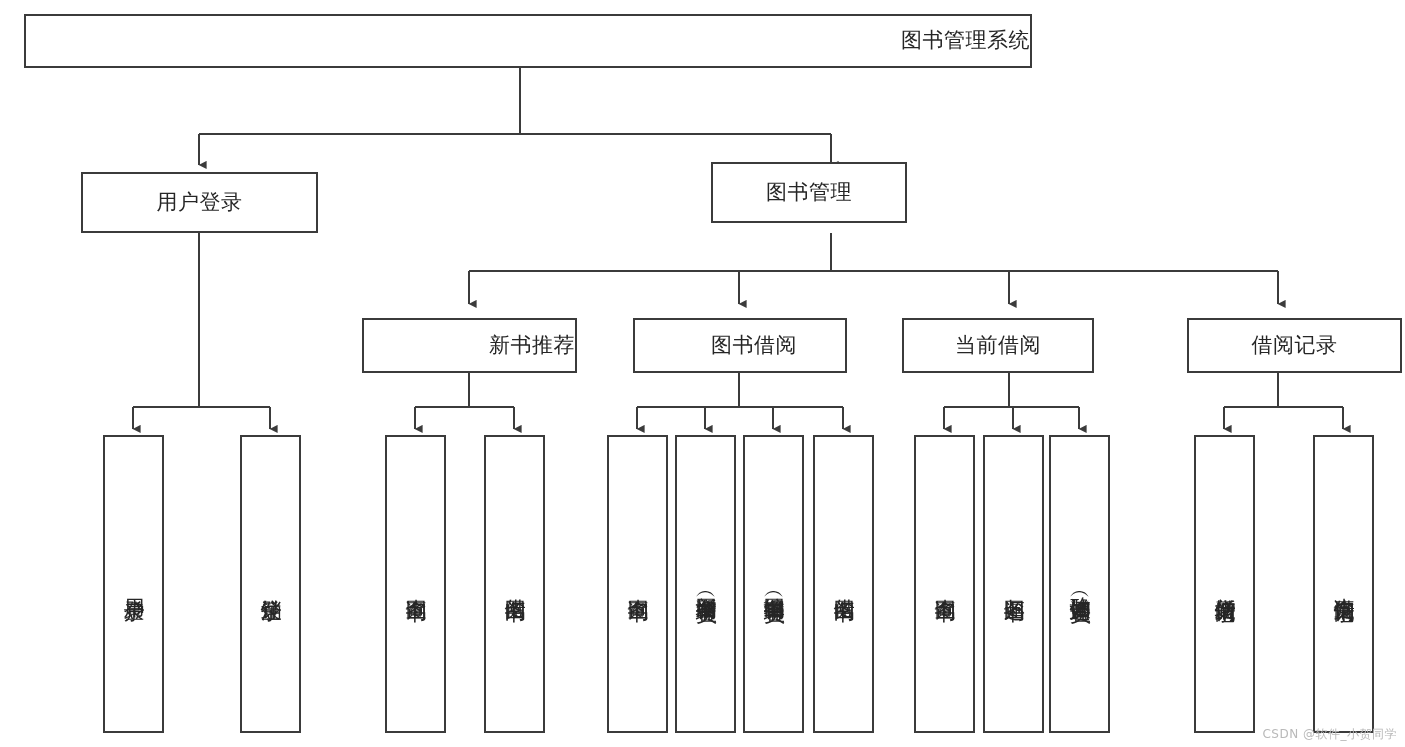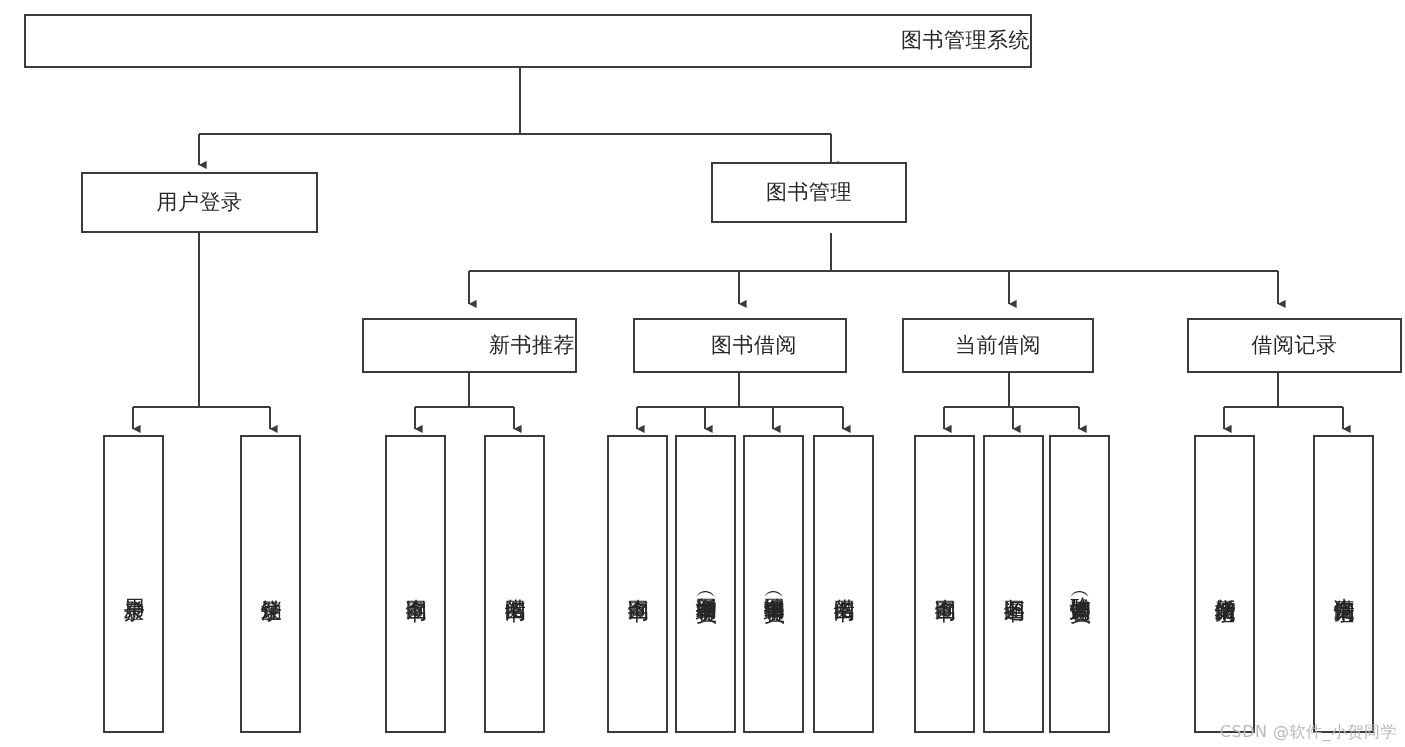--- a/index.html
+++ b/index.html
@@ -55,21 +55,21 @@
     display: block;
   }
   .node-label {
     white-space: pre;
     display: block;
   }
   #watermark {
     position: absolute;
     right: 8px;
     bottom: 4px;
-    font-size: 16px;
+    font-size: 12px;
     color: #b9b9b9;
     letter-spacing: 0.5px;
     white-space: pre;
     pointer-events: none;
     user-select: none;
   }
 </style>
 </head>
 <body>
 

